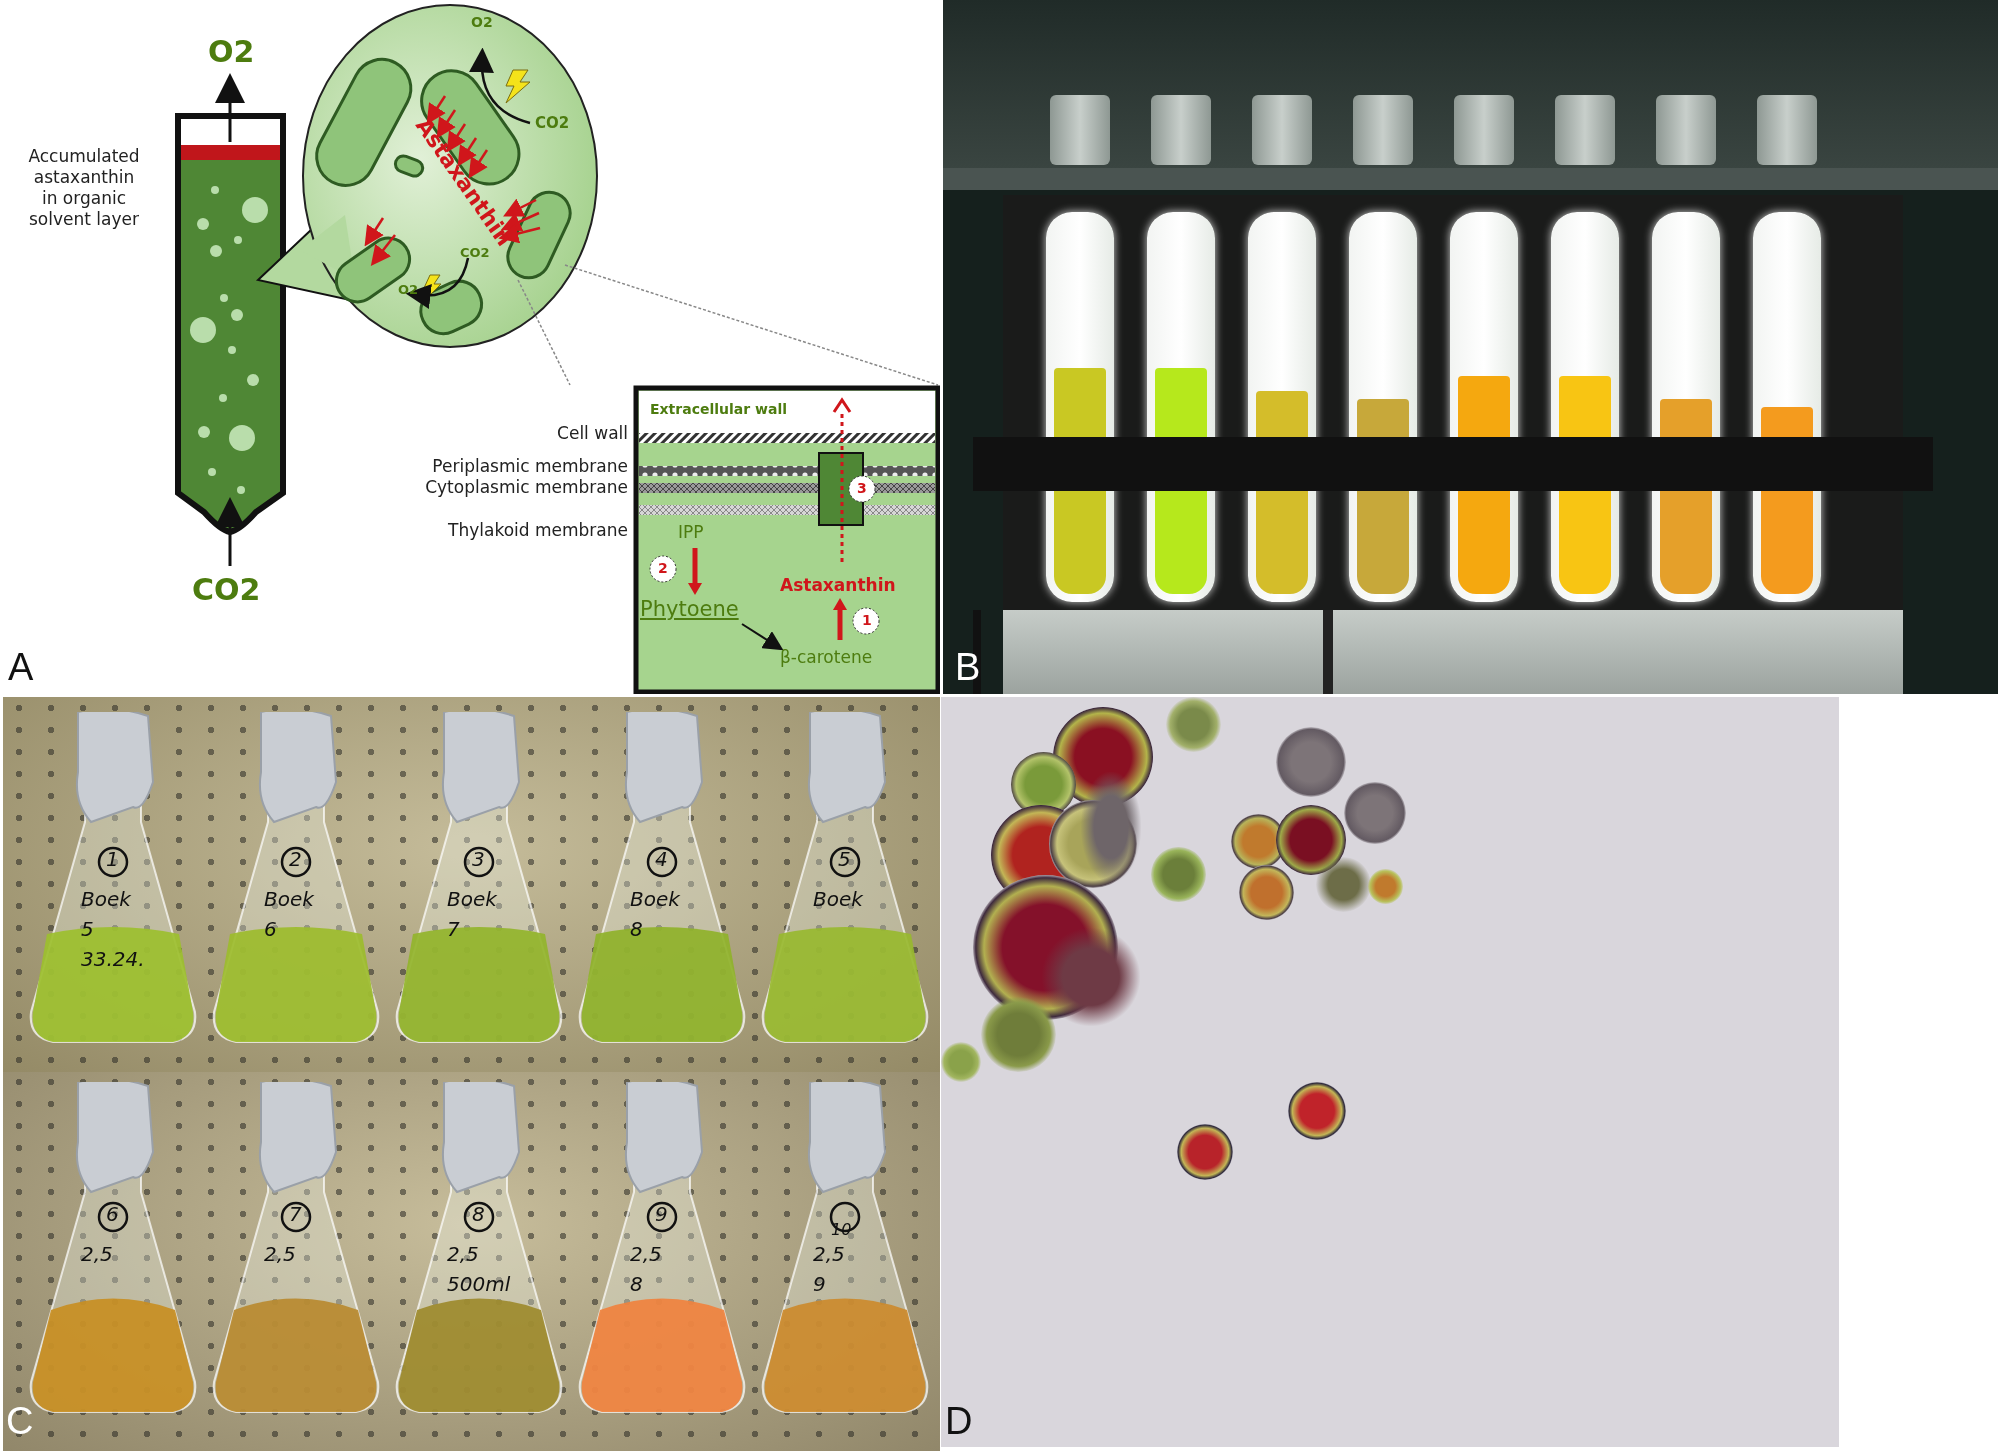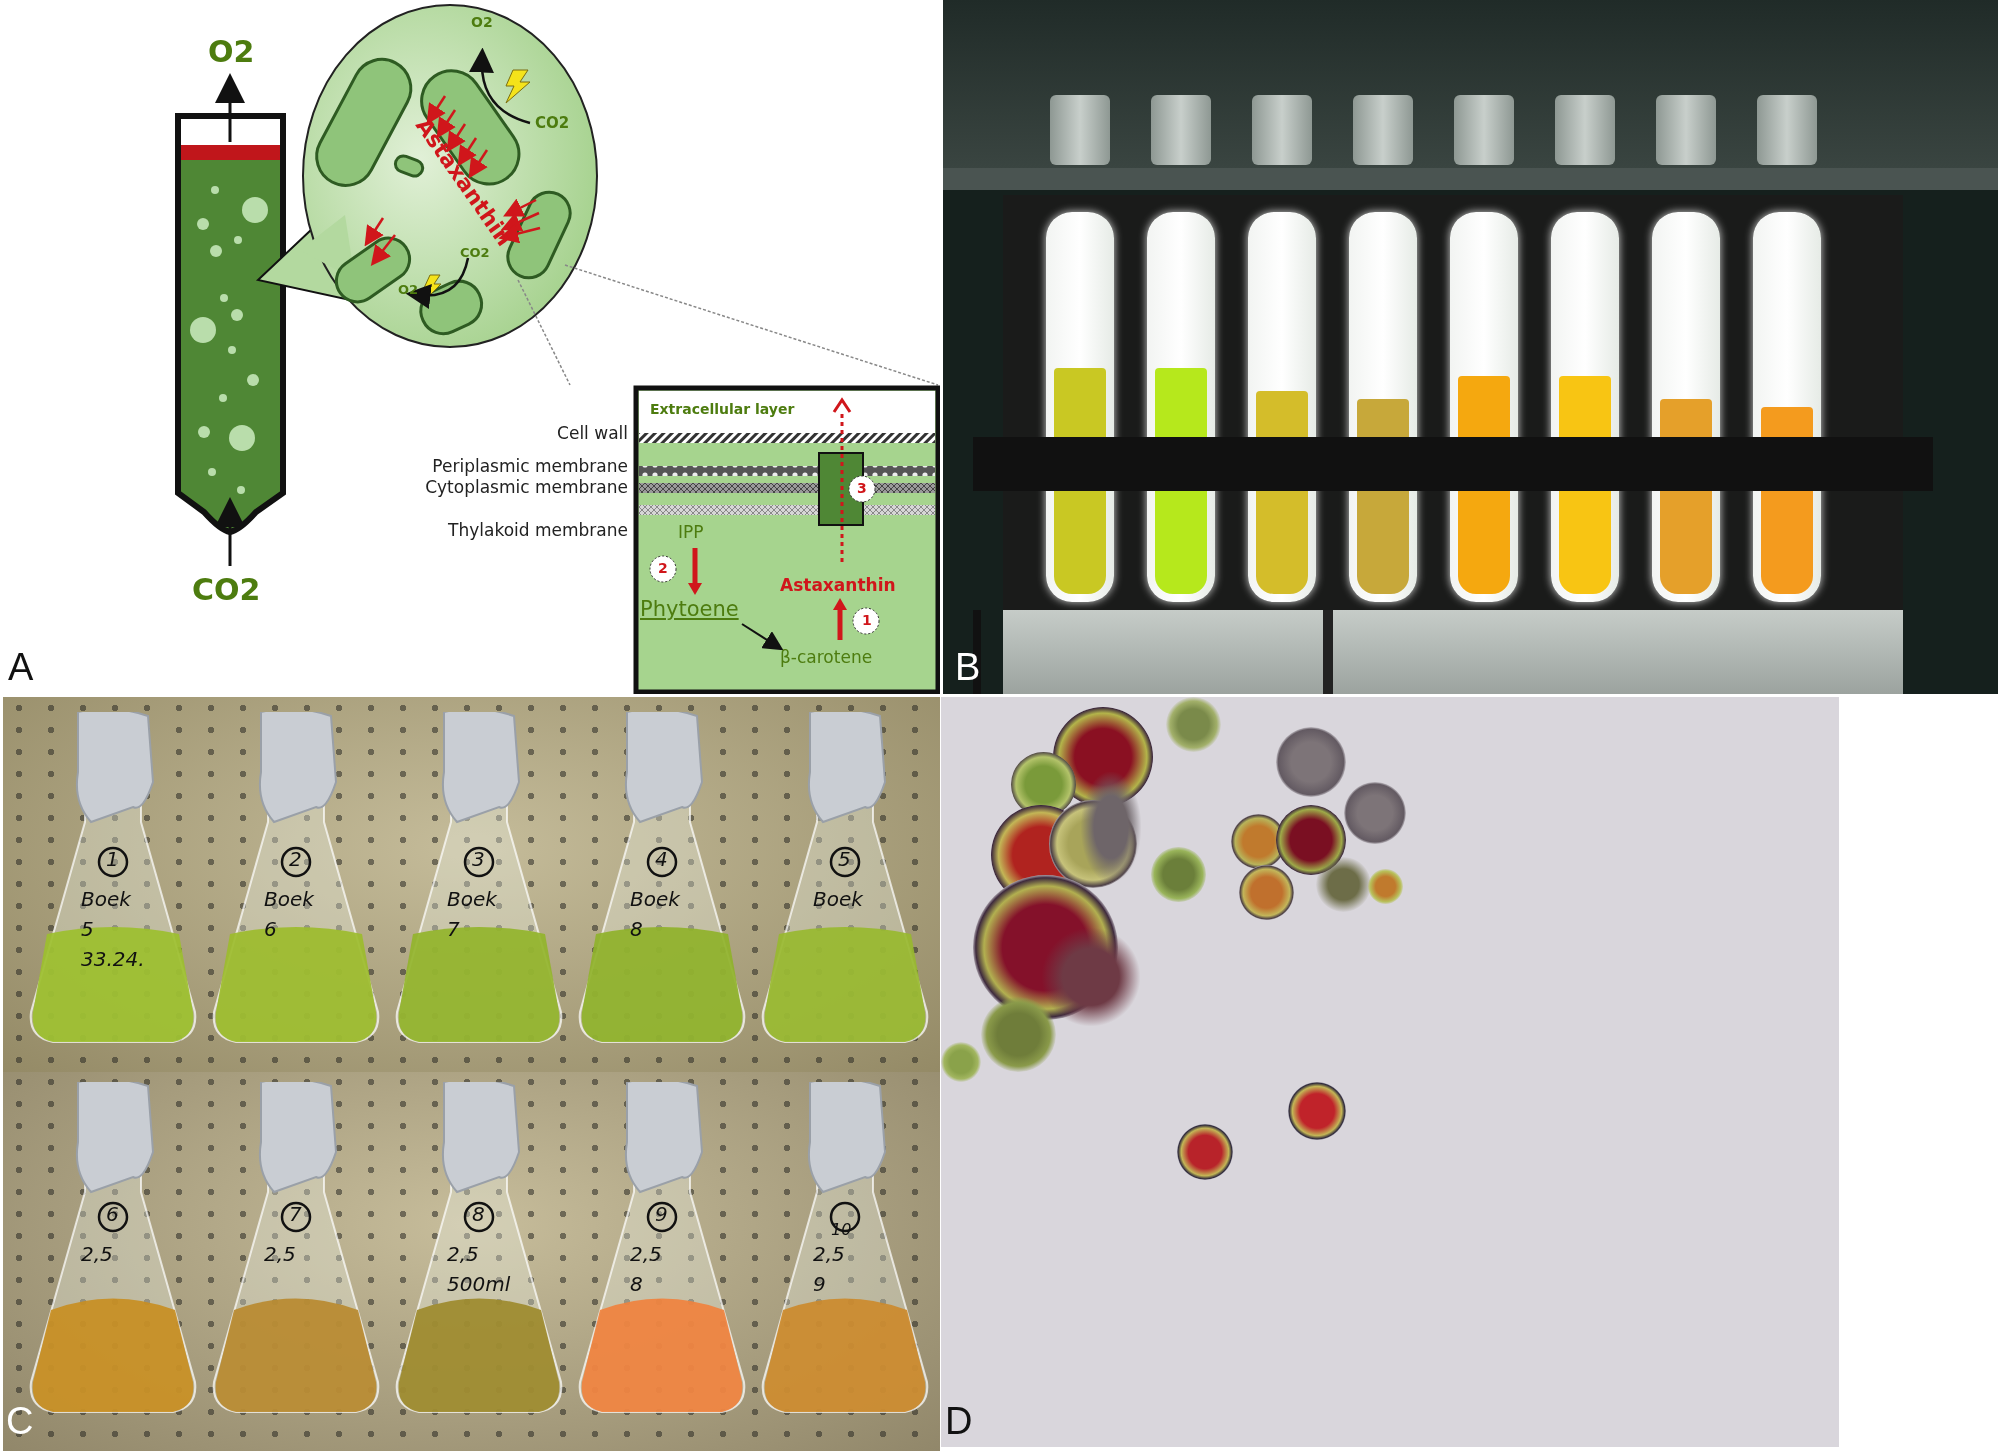--- a/index.html
+++ b/index.html
@@ -133,31 +133,37 @@
         </g>
       <g>
           <circle cx="866" cy="621" r="13" fill="#fff" stroke="#333" stroke-width="1" stroke-dasharray="2,2"></circle>
         </g>
     </g>
   </svg>
 
   
   <div class="a-text" style="left:208px;top:34px;font-size:30px;">O2</div>
   <div class="a-text" style="left:192px;top:572px;font-size:30px;">CO2</div>
+  <div class="a-label" style="left:10px;top:146px;width:148px;text-align:center;">
+    <div>Accumulated</div>
+    <div>astaxanthin</div>
+    <div>in organic</div>
+    <div>solvent layer</div>
+  </div>
   <div class="a-text" style="left:471px;top:14px;font-size:14px;">O2</div>
   <div class="a-text" style="left:535px;top:114px;font-size:15px;">CO2</div>
   <div class="a-text" style="left:398px;top:282px;font-size:13px;">O2</div>
   <div class="a-text" style="left:460px;top:245px;font-size:13px;">CO2</div>
 
   <div class="a-label" style="left:380px;top:423px;width:248px;">Cell wall</div>
   <div class="a-label" style="left:380px;top:456px;width:248px;">Periplasmic membrane</div>
   <div class="a-label" style="left:380px;top:477px;width:248px;">Cytoplasmic membrane</div>
   <div class="a-label" style="left:380px;top:520px;width:248px;">Thylakoid membrane</div>
 
-  <div class="a-text" style="left:650px;top:401px;font-size:14px;">Extracellular layer</div>
+  <div class="a-text" style="left:650px;top:401px;font-size:14px;">Extracellular wall</div>
   <div class="a-text" style="left:678px;top:522px;font-size:17px;font-weight:normal;">IPP</div>
   <div class="a-text" style="left:640px;top:597px;font-size:21px;font-weight:normal;text-decoration:underline;">Phytoene</div>
   <div class="a-text" style="left:780px;top:647px;font-size:17px;font-weight:normal;">β-carotene</div>
   <div class="a-text" style="left:780px;top:575px;font-size:17px;color:#d0161b;">Astaxanthin</div>
   <div class="a-text" style="left:857px;top:480px;font-size:14px;color:#d0161b;">3</div>
   <div class="a-text" style="left:658px;top:560px;font-size:14px;color:#d0161b;">2</div>
   <div class="a-text" style="left:862px;top:612px;font-size:14px;color:#d0161b;">1</div>
 
   <div class="panel-letter" style="left:8px;top:648px;color:#111;">A</div>
 </div>

